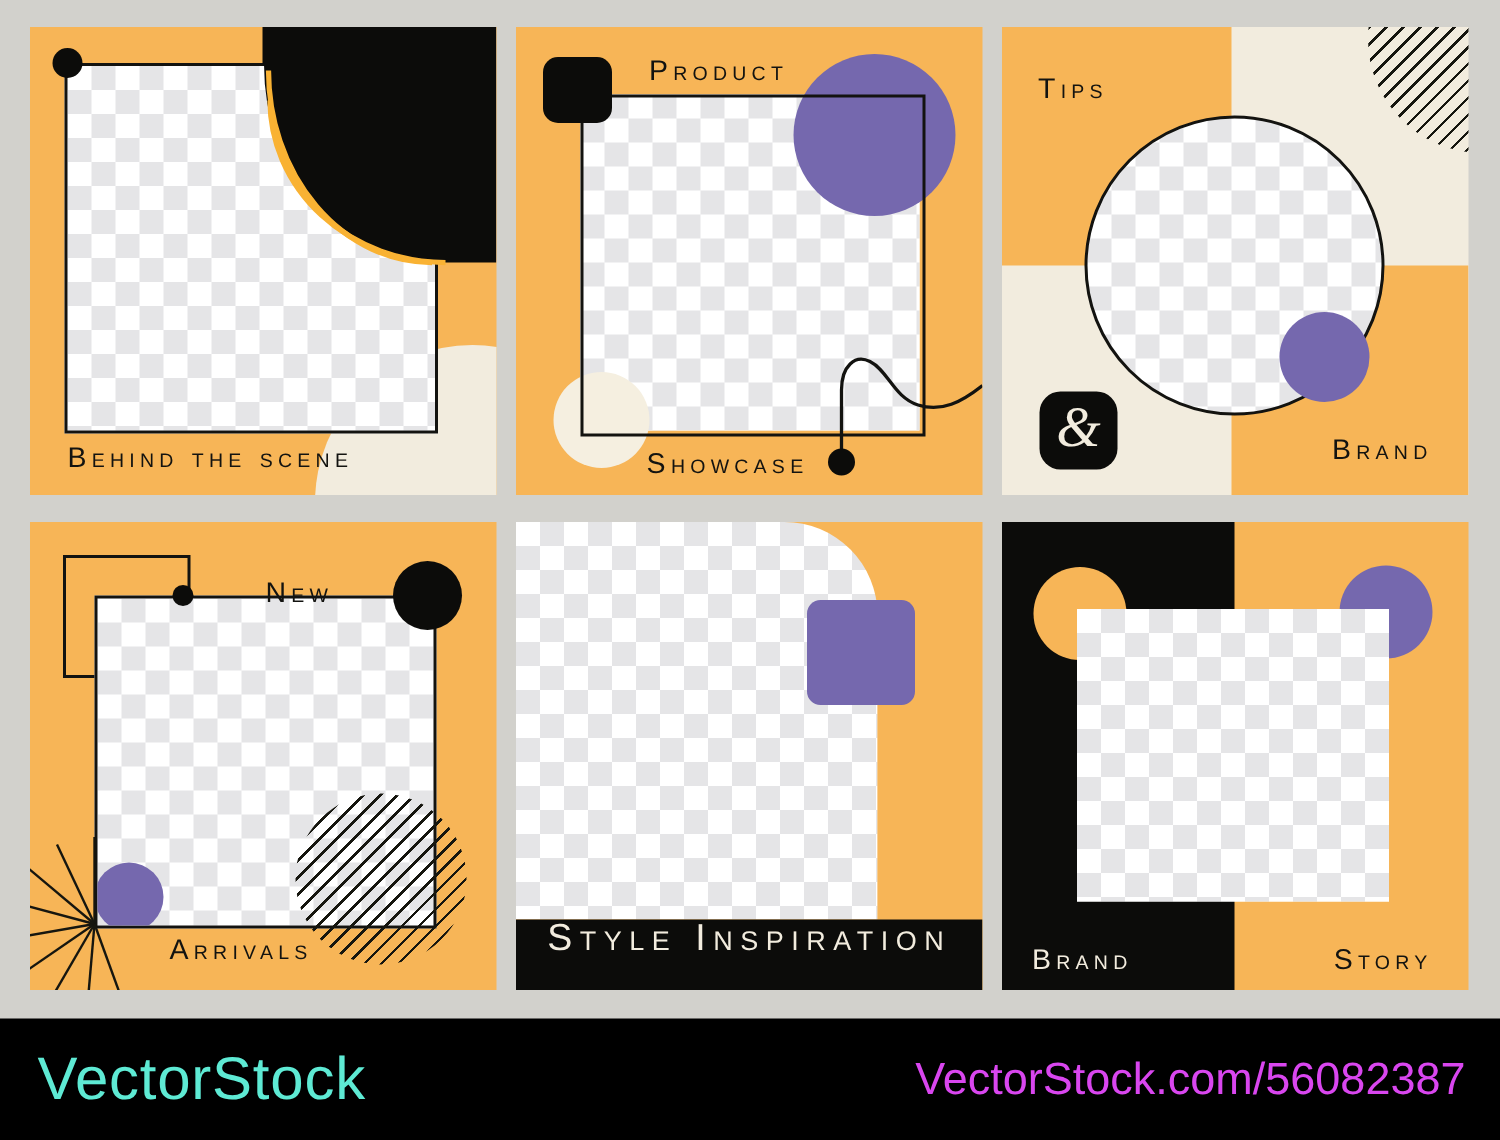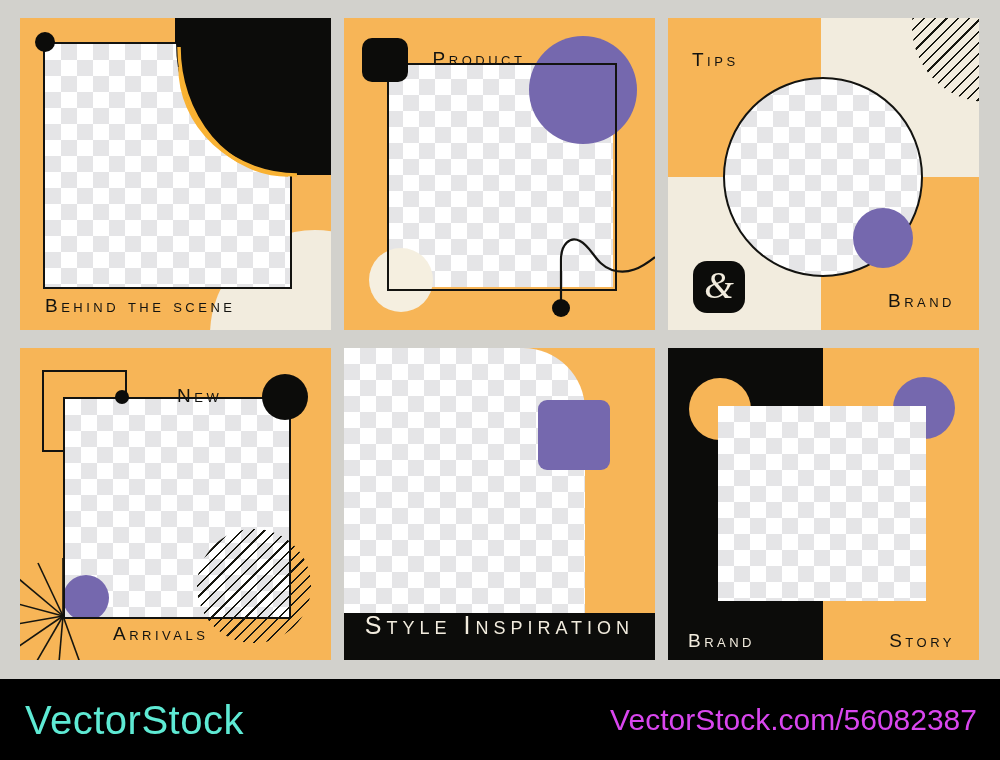--- a/index.html
+++ b/index.html
@@ -25,21 +25,21 @@
   
   .c1-cream{left:190px;top:212px;width:210px;height:210px;background:#f2ecde;}
   .c1-frame{left:23px;top:24px;width:245px;height:243px;border:2px solid #131310;}
   .c1-dot{left:15px;top:14px;width:20px;height:20px;background:#0c0c0a;}
   
   .c2-fill{left:43px;top:45px;width:226px;height:224px;}
   .c2-cream{left:25px;top:230px;width:64px;height:64px;background:#f5efe0;}
   .c2-purple{left:185px;top:18px;width:108px;height:108px;background:#7568ae;}
   .c2-border{left:43px;top:45px;width:226px;height:224px;border:2px solid #131310;background:transparent;}
   .c2-square{left:18px;top:20px;width:46px;height:44px;background:#0c0c0a;border-radius:10px;}
-  .c2-top{left:0;top:31px;width:270px;text-align:center;}
+  .c2-top{left:0;top:20px;width:270px;text-align:center;}
   .c2-bottom{left:0;top:282px;width:282px;text-align:center;}
   
   .c3-orange-tl{left:0;top:0;width:153px;height:159px;background:#f7b557;}
   .c3-orange-br{left:153px;top:159px;width:158px;height:153px;background:#f7b557;}
   .c3-hatch{left:244px;top:-68px;width:152px;height:152px;}
   .c3-ring{left:55px;top:59px;width:196px;height:196px;border:2px solid #131310;border-radius:50%;}
   .c3-purple{left:185px;top:190px;width:60px;height:60px;background:#7568ae;}
   .c3-amp{left:25px;top:243px;width:52px;height:52px;background:#0c0c0a;border-radius:14px;
           display:flex;align-items:center;justify-content:center;}
   .c3-amp span{font-family:"Liberation Serif",serif;font-style:italic;font-size:38px;
@@ -97,20 +97,21 @@
     <div class="abs checker c2-fill"></div>
     <div class="abs circle c2-cream"></div>
     <div class="abs circle c2-purple"></div>
     <div class="abs c2-border"></div>
     <div class="abs c2-square"></div>
     <svg class="abs" style="left:0;top:0;" width="311" height="312" viewBox="0 0 311 312">
       <path d="M217,286 L217,242 C217,226 226,218 236,223 C248,229 252,247 268,252 C284,257 297,250 311,239" fill="none" stroke="#131310" stroke-width="2.2"></path>
       <circle cx="217" cy="290" r="9" fill="#0c0c0a"></circle>
     </svg>
     <div class="abs label c2-top">Product</div>
+    <div class="abs label c2-bottom">Showcase</div>
   </div>
 
   <div class="card" id="card3">
     <div class="abs c3-orange-tl"></div>
     <div class="abs c3-orange-br"></div>
     <div class="abs hatch c3-hatch"></div>
     <div class="abs checker c3-ring"></div>
     <div class="abs circle c3-purple"></div>
     <div class="abs c3-amp">
       <span>&amp;</span>

